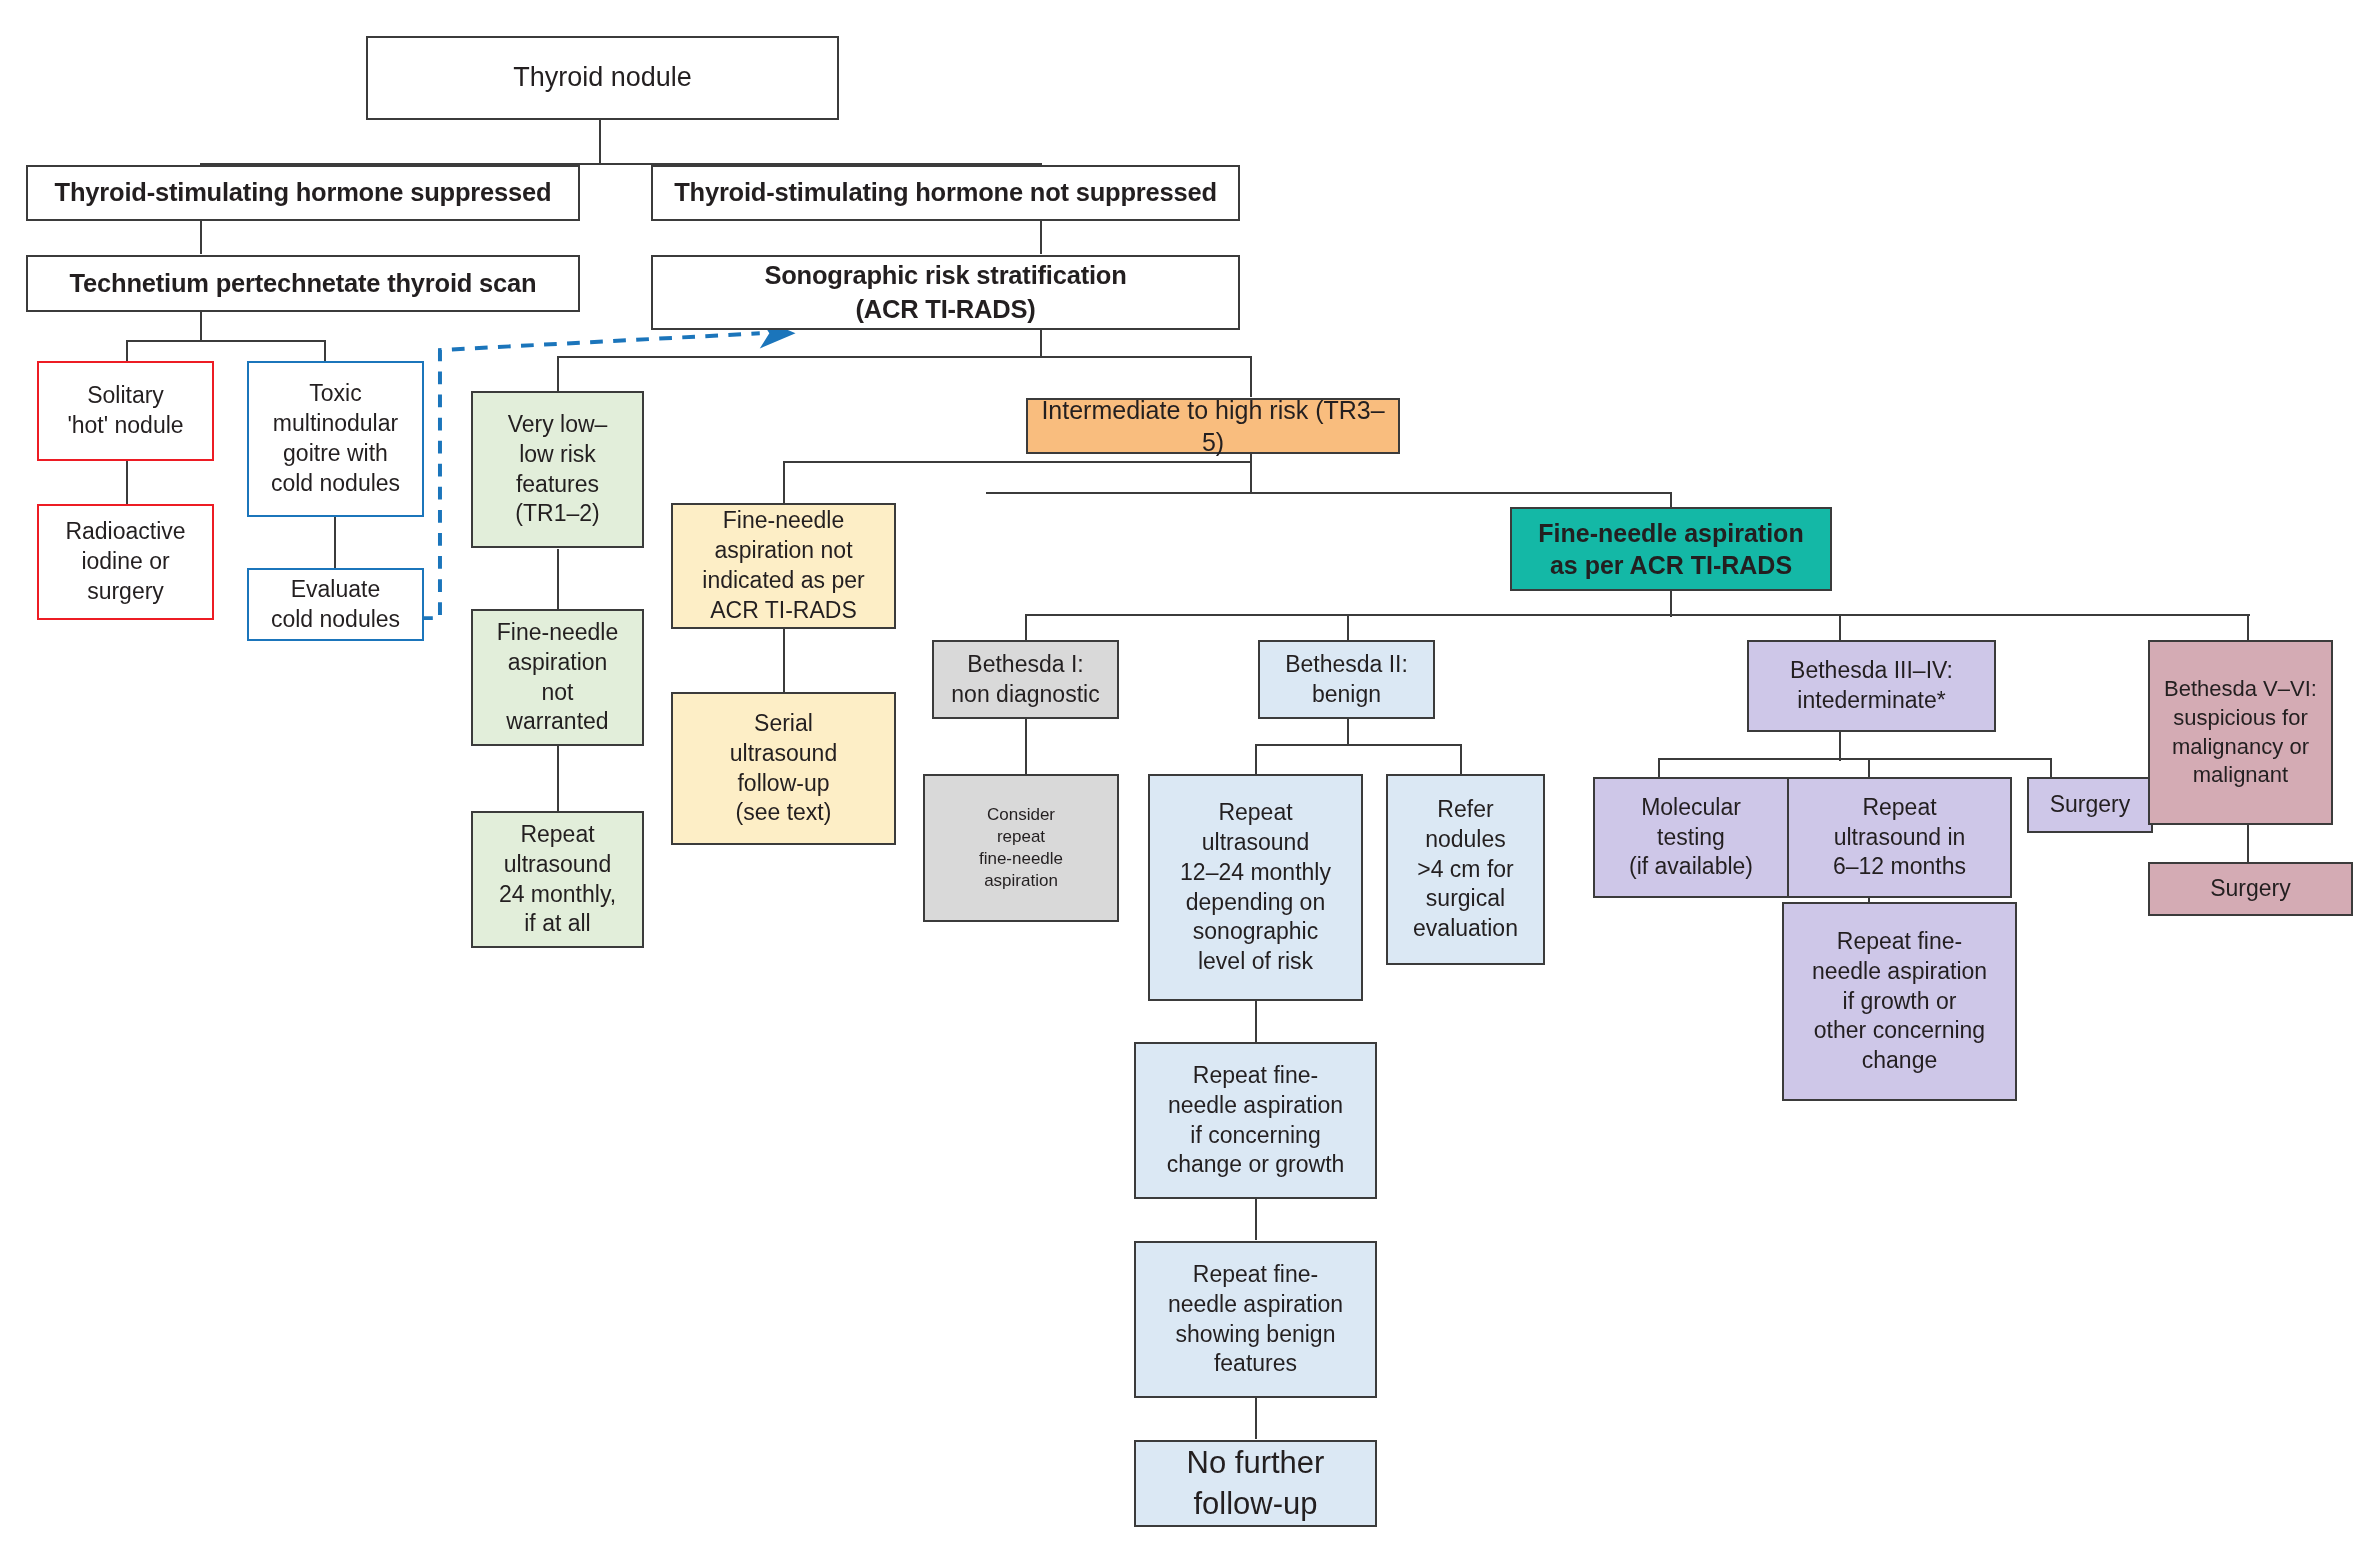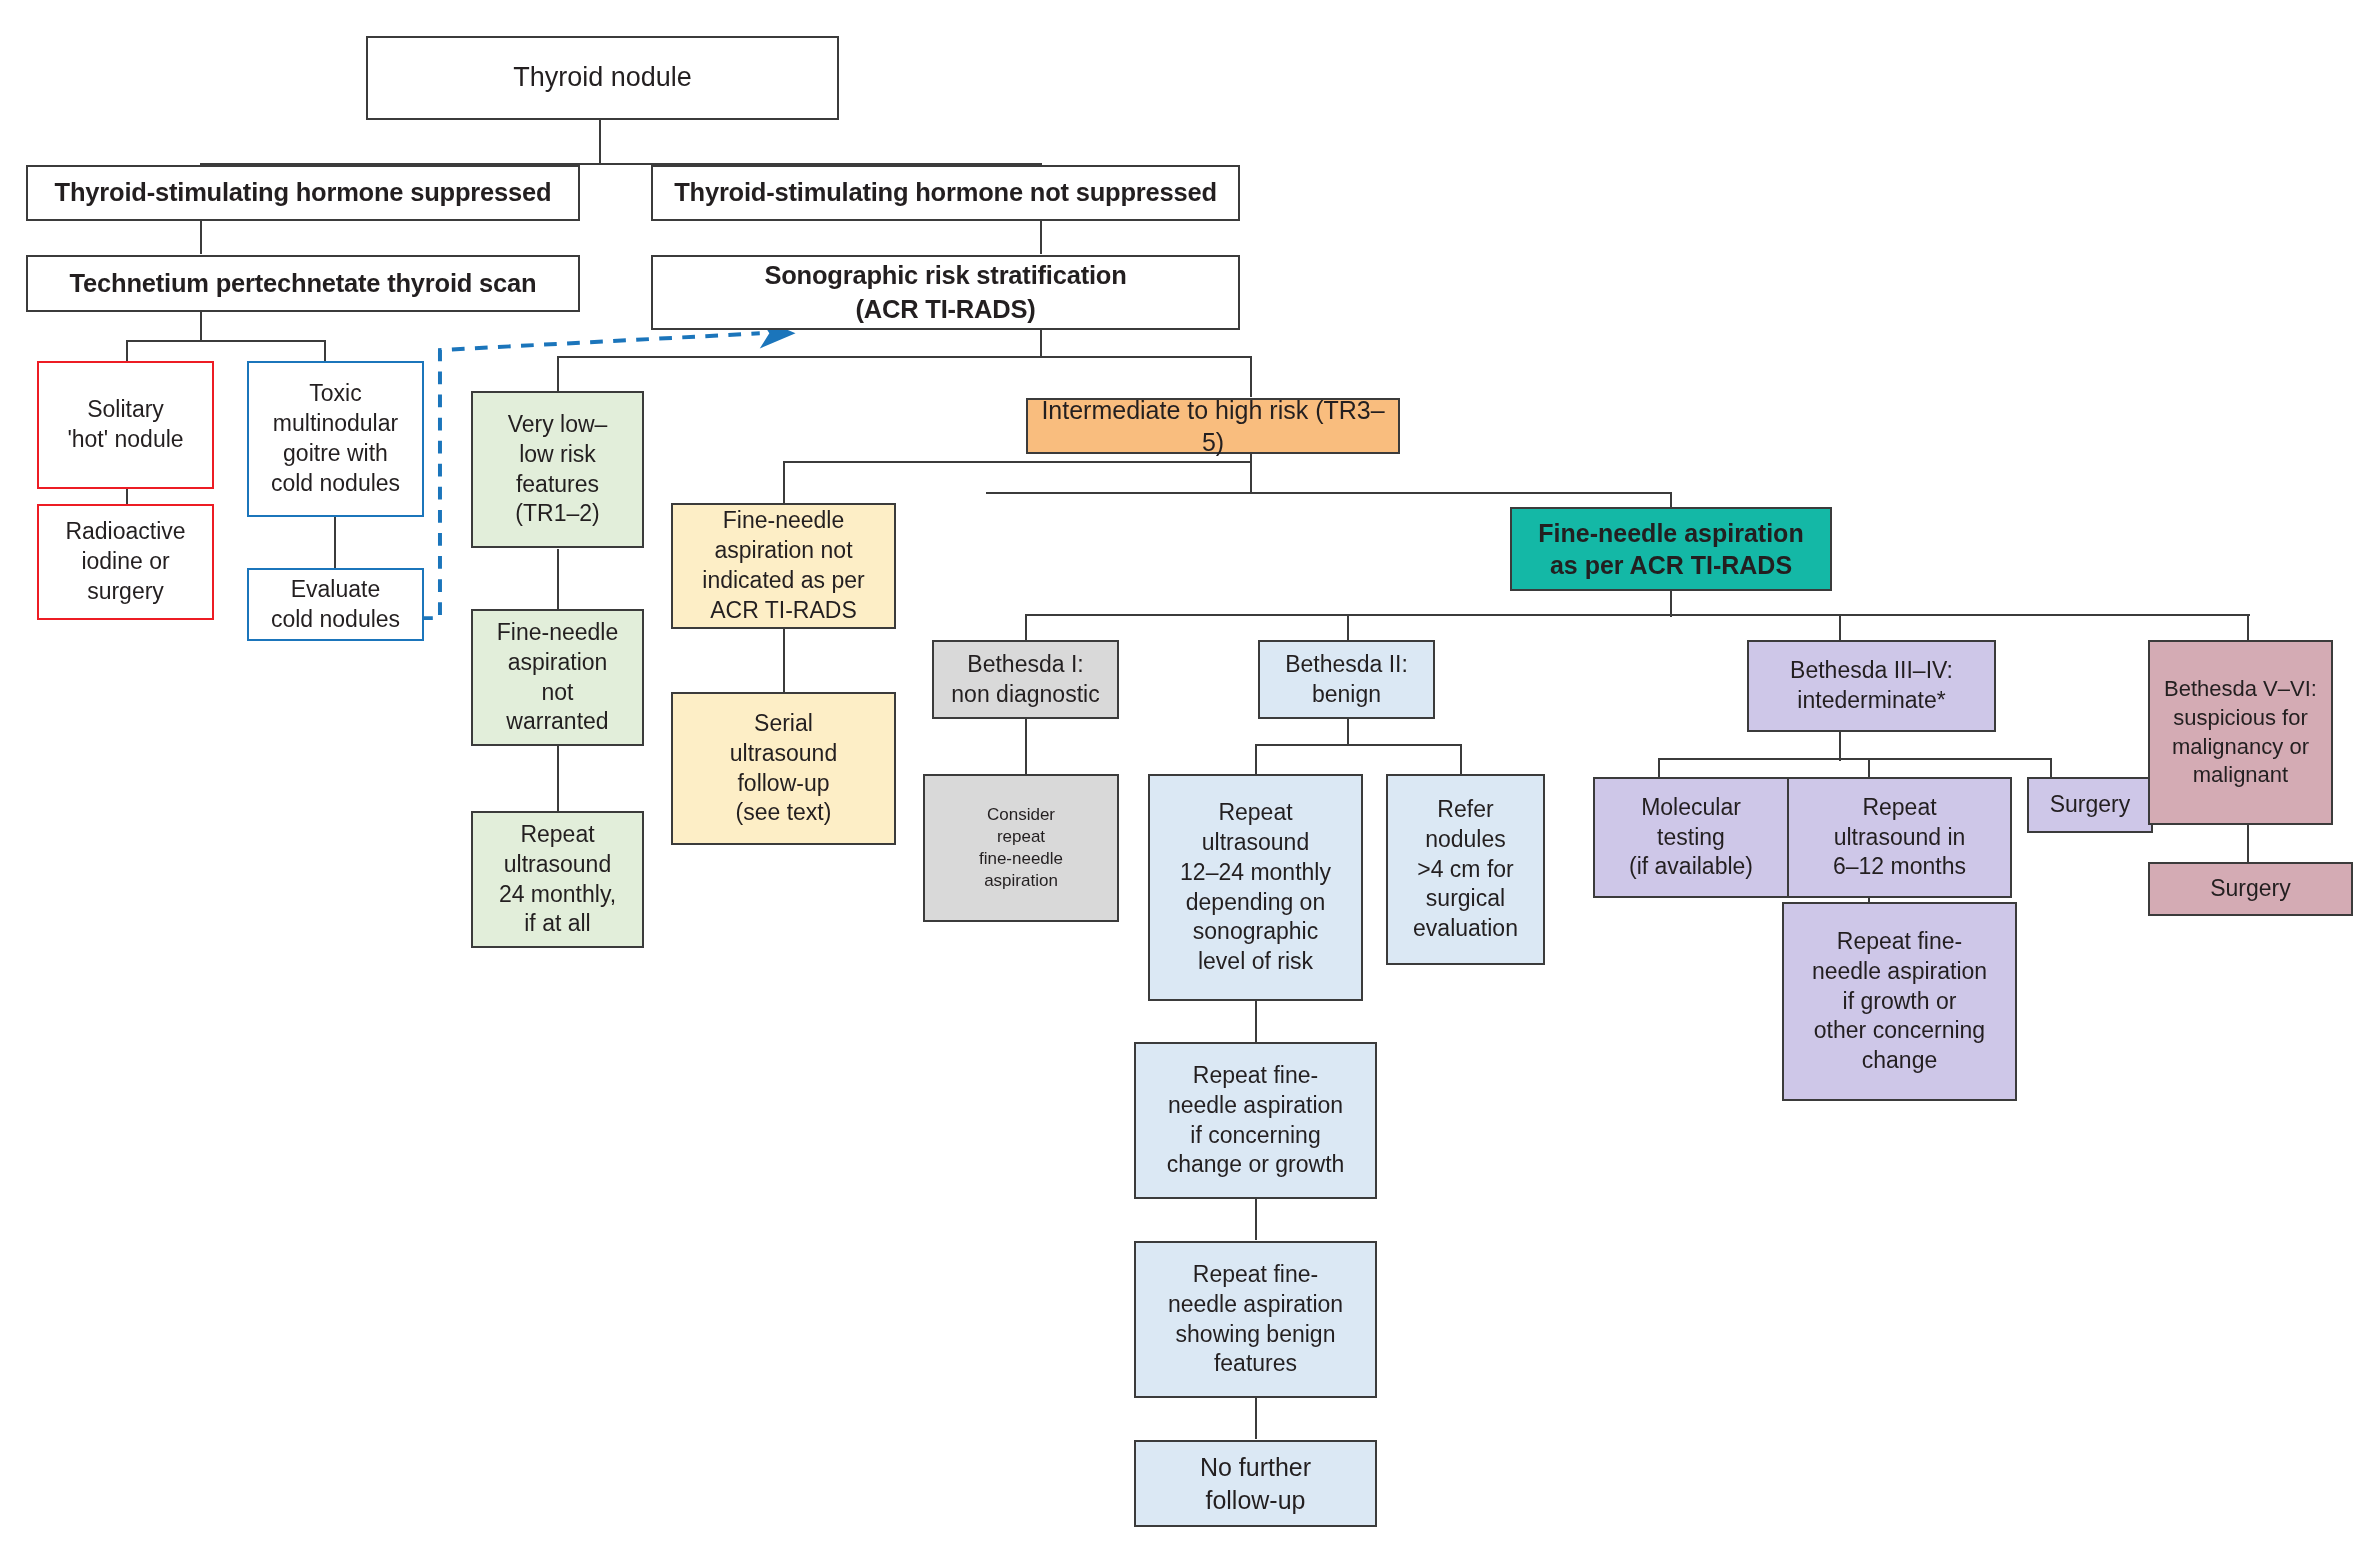--- a/index.html
+++ b/index.html
@@ -141,21 +141,21 @@
 
   <div class="node c-white" style="left:366px; top:36px; width:473px; height:84px; font-size:27px;">Thyroid nodule</div>
 
   <div class="node c-white bold" style="left:26px; top:165px; width:554px; height:56px; font-size:25.5px;">Thyroid-stimulating hormone suppressed</div>
   <div class="node c-white bold" style="left:651px; top:165px; width:589px; height:56px; font-size:25.5px;">Thyroid-stimulating hormone not suppressed</div>
 
   <div class="node c-white bold" style="left:26px; top:255px; width:554px; height:57px; font-size:25.5px;">Technetium pertechnetate thyroid scan</div>
   <div class="node c-white bold" style="left:651px; top:255px; width:589px; height:75px; font-size:25.5px;">Sonographic risk stratification
 (ACR TI-RADS)</div>
 
-  <div class="node c-red" style="left:37px; top:361px; width:177px; height:128px; font-size:23px;">Solitary
+  <div class="node c-red" style="left:37px; top:361px; width:177px; height:100px; font-size:23px;">Solitary
 'hot' nodule</div>
   <div class="node c-red" style="left:37px; top:504px; width:177px; height:116px; font-size:23px;">Radioactive
 iodine or
 surgery</div>
 
   <div class="node c-blue-o" style="left:247px; top:361px; width:177px; height:156px; font-size:23px;">Toxic
 multinodular
 goitre with
 cold nodules</div>
   <div class="node c-blue-o" style="left:247px; top:568px; width:177px; height:73px; font-size:23px;">Evaluate
@@ -210,21 +210,21 @@
 evaluation</div>
 
   <div class="node c-lblue" style="left:1134px; top:1042px; width:243px; height:157px; font-size:23px;">Repeat fine-
 needle aspiration
 if concerning
 change or growth</div>
   <div class="node c-lblue" style="left:1134px; top:1241px; width:243px; height:157px; font-size:23px;">Repeat fine-
 needle aspiration
 showing benign
 features</div>
-  <div class="node c-lblue" style="left:1134px; top:1440px; width:243px; height:87px; font-size:25px;">No further
+  <div class="node c-lblue" style="left:1134px; top:1440px; width:243px; height:87px; font-size:31px;">No further
 follow-up</div>
 
   <div class="node c-purple" style="left:1715px; top:640px; width:249px; height:92px; font-size:23px;">Bethesda III–IV:
 intederminate*</div>
   <div class="node c-purple" style="left:1561px; top:777px; width:196px; height:121px; font-size:23px;">Molecular
 testing
 (if available)</div>
   <div class="node c-purple" style="left:1755px; top:777px; width:225px; height:121px; font-size:23px;">Repeat
 ultrasound in
 6–12 months</div>

